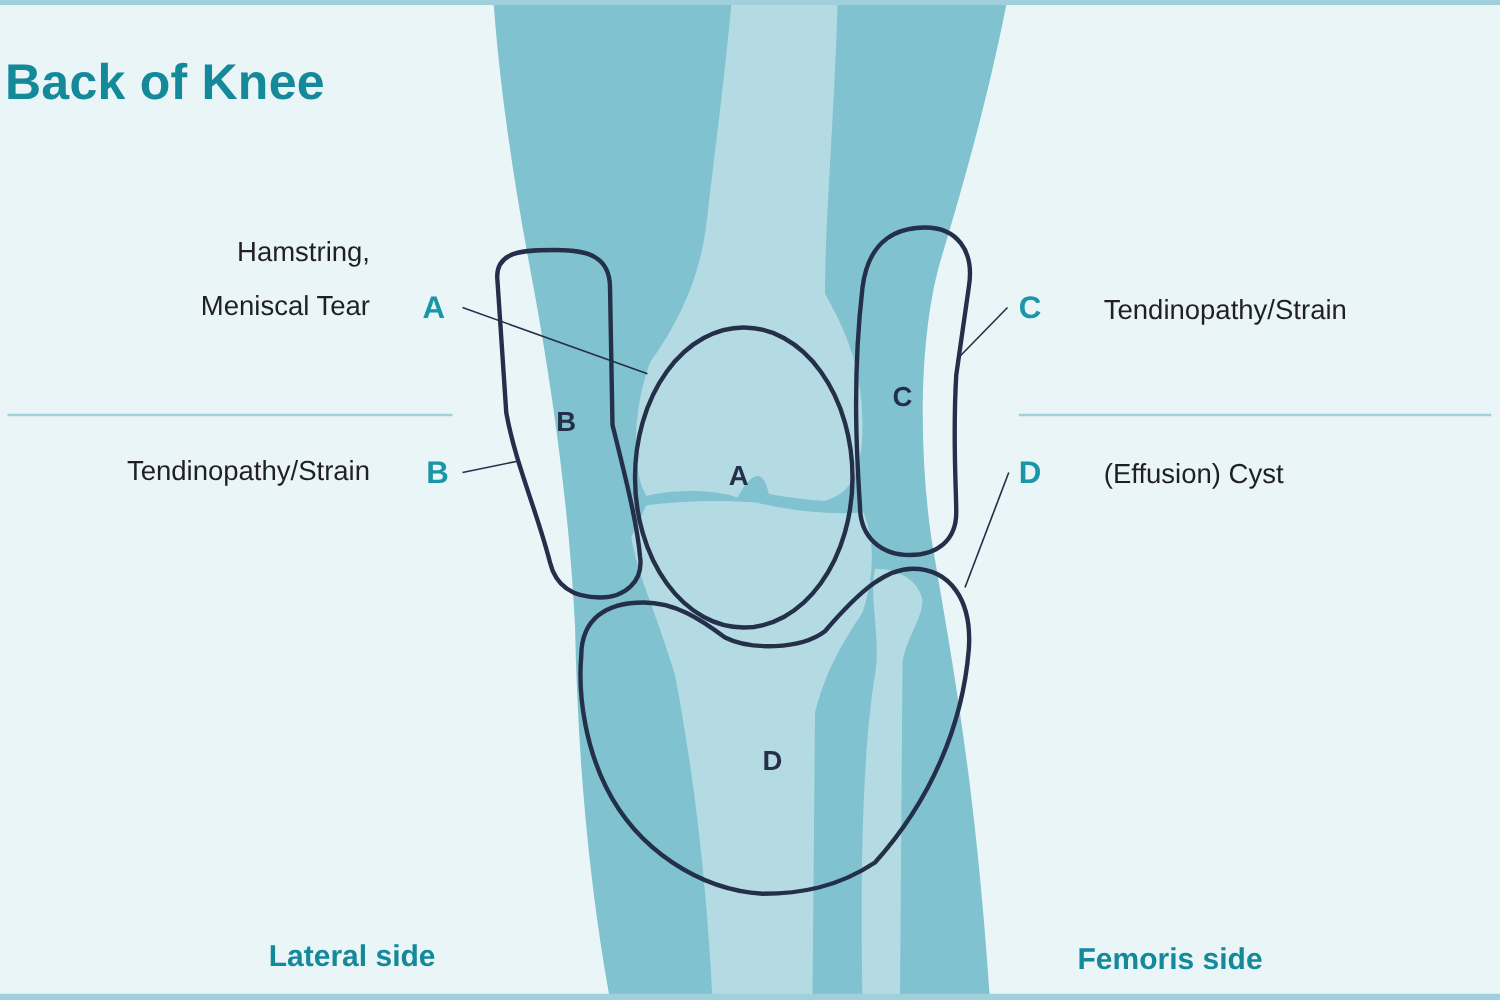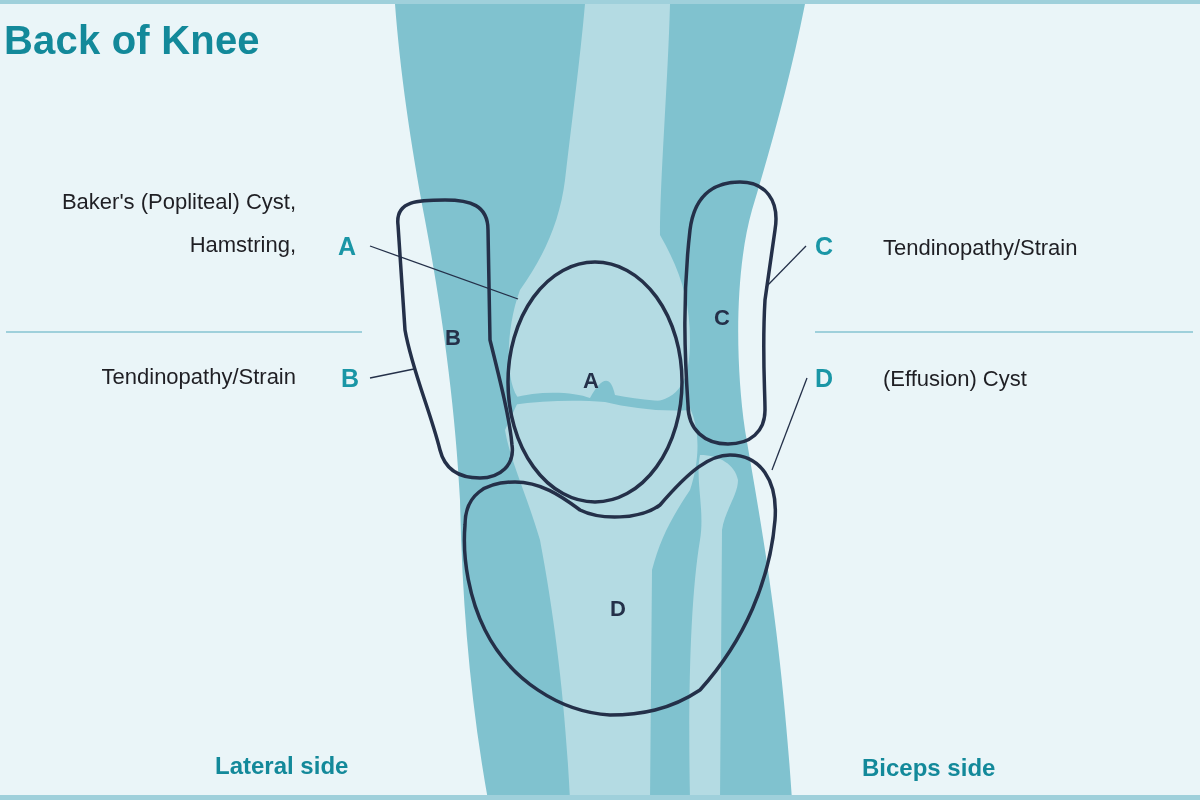--- a/index.html
+++ b/index.html
@@ -6,21 +6,21 @@
     body {
       width: 1200px; height: 800px; overflow: hidden;
       background: #eaf5f8;
       font-family: "Liberation Sans", "DejaVu Sans", sans-serif;
       position: relative;
     }
     .frame-top { position: absolute; left: 0; top: 0; width: 1200px; height: 4px; background: #9fd0db; z-index: 3; }
     .frame-bottom { position: absolute; left: 0; top: 795px; width: 1200px; height: 5px; background: #9fd0db; z-index: 3; }
     svg.art { position: absolute; left: 0; top: 0; z-index: 1; }
     .title {
-      position: absolute; left: 4px; top: 18px;
+      position: absolute; left: 4px; top: 44px;
       font-size: 40px; font-weight: 700; color: #13899a; letter-spacing: 0.2px;
       z-index: 2;
     }
     .desc {
       position: absolute; font-size: 22px; color: #1f1f24; line-height: 43px; z-index: 2;
     }
     .desc.left { text-align: right; }
     .desc.right { text-align: left; }
     .letter {
       position: absolute; font-size: 25px; font-weight: 700; color: #1a96a6; z-index: 2;
@@ -68,22 +68,22 @@
 
   <text class="zone-letter" x="445" y="345">B</text>
   <text class="zone-letter" x="583" y="388">A</text>
   <text class="zone-letter" x="714" y="325">C</text>
   <text class="zone-letter" x="610" y="616">D</text>
 </svg>
 
 <div class="title">Back of Knee</div>
 
 <div class="desc left" style="left:0px; top:180px; width:296px;">
-  <div>Baker's (Popliteal) Cyst,</div>
   <div>Hamstring,</div>
+  <div>Meniscal Tear</div>
 </div>
 <div class="letter" style="left:338px; top:232px;">A</div>
 
 <div class="divider" style="left:6px; top:331px; width:356px;"></div>
 
 <div class="desc left" style="left:0px; top:355px; width:296px;">
   <div>Tendinopathy/Strain</div>
 </div>
 <div class="letter" style="left:341px; top:364px;">B</div>
 
@@ -93,15 +93,15 @@
 </div>
 
 <div class="divider" style="left:815px; top:331px; width:378px;"></div>
 
 <div class="letter" style="left:815px; top:364px;">D</div>
 <div class="desc right" style="left:883px; top:357px; width:300px;">
   <div>(Effusion) Cyst</div>
 </div>
 
 <div class="side-label" style="left:215px; top:752px;">Lateral side</div>
-<div class="side-label" style="left:862px; top:754px;">Biceps side</div>
+<div class="side-label" style="left:862px; top:754px;">Femoris side</div>
 
 <div class="frame-bottom"></div>
 
 </body></html>

